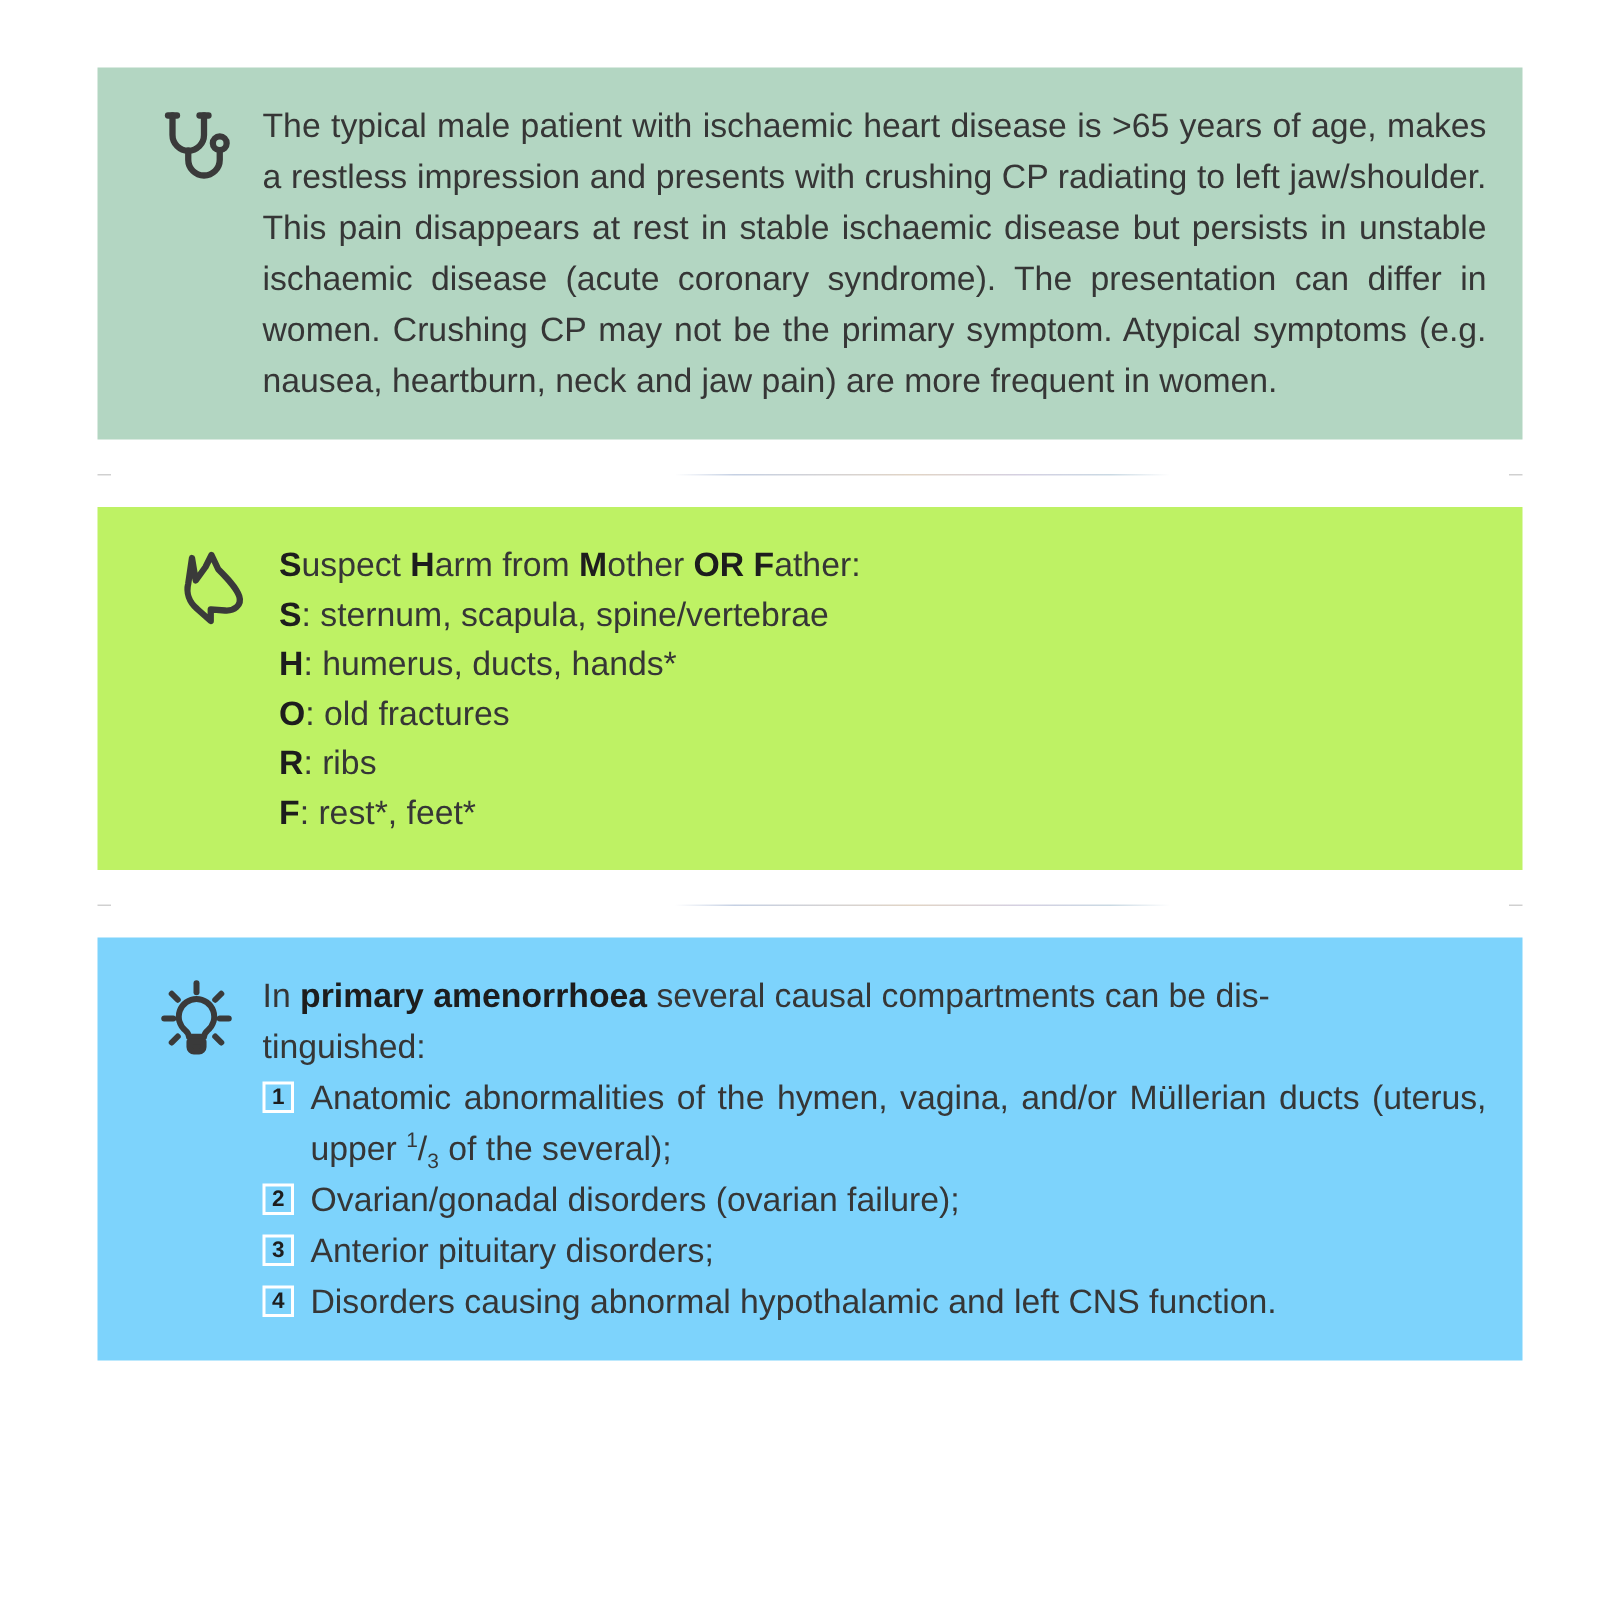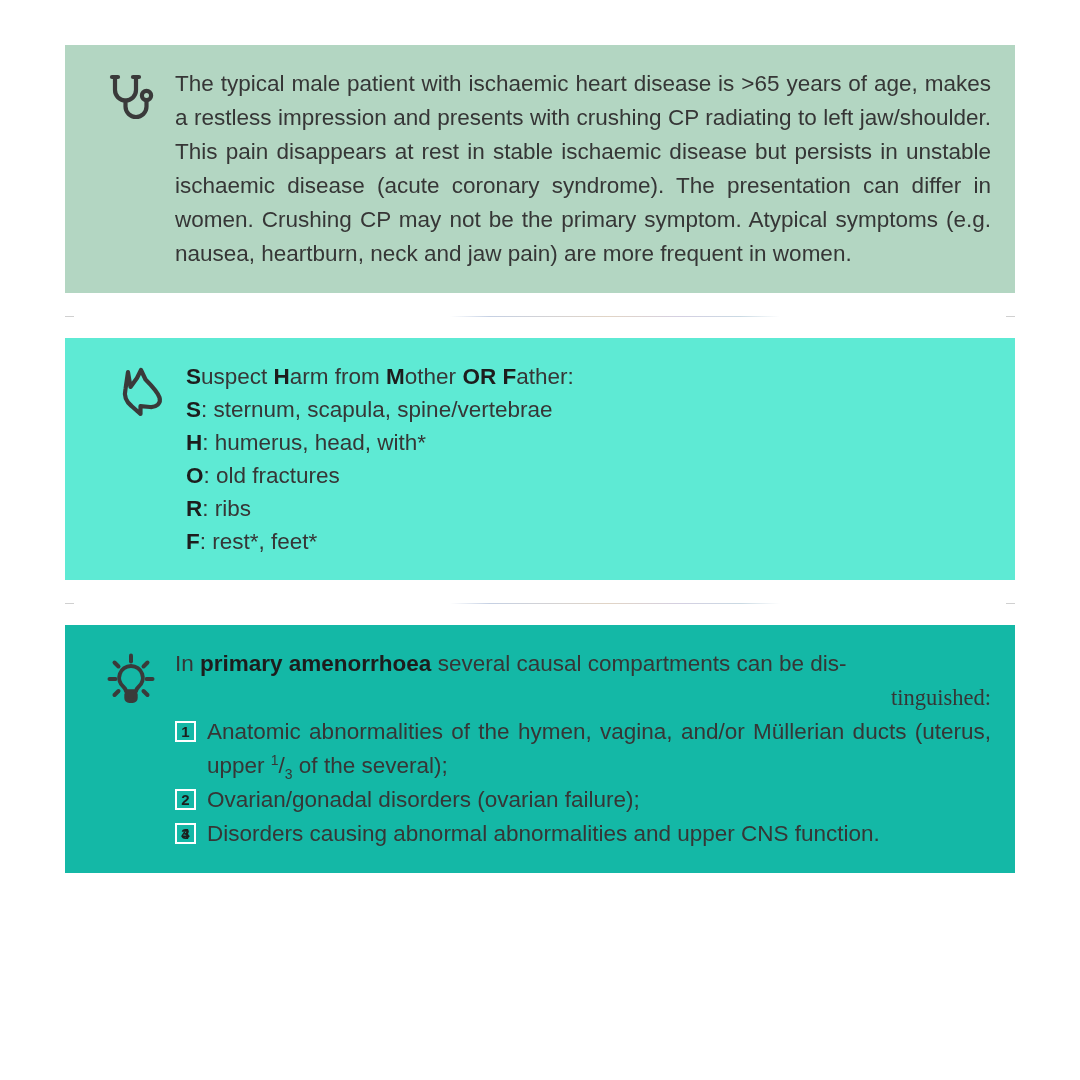--- a/index.html
+++ b/index.html
@@ -26,22 +26,22 @@
   
   .callout {
     position: relative;
     display: flex;
     align-items: flex-start;
     box-sizing: border-box;
     width: 950px;
     padding: 22px 24px 22px 22px;
   }
   .callout.green  { background: #b3d6c2; }
-  .callout.mauve  { background: #5eead4; padding-left: 33px; }
-  .callout.salmon { background: #14b8a6; }
+  .callout.mauve  { background: #bef264; padding-left: 33px; }
+  .callout.salmon { background: #7dd3fc; }
 
   .gap {
     position: relative;
     height: 45px;
     width: 950px;
   }
   
   .gap .artifact-line {
     position: absolute;
     top: 50%;
@@ -78,21 +78,21 @@
     min-width: 0;
   }
   .para {
     font-size: 22.5px;
     line-height: 34px;
     text-align: justify;
     text-justify: inter-word;
     margin: 0;
     color: #363636;
   }
-  .para.last-left { text-align: right; font-family: Liberation Serif, serif; }
+  .para.last-left { text-align: left; }
 
   .line {
     font-size: 22.5px;
     line-height: 33px;
     margin: 0;
     color: #363636;
     white-space: nowrap;
   }
   b, .b { font-weight: bold; color: #1d1d1d; }
 
@@ -165,21 +165,21 @@
                  C43.5 37.5 38 41.5 32 41
                  L22.5 40.2 L22.5 48 L13.5 40
                  C8 35.5 6 29 7.5 23 Z"></path>
       </svg>
     </div>
     <div class="body-col">
       <div class="line"><span class="b">S</span><span>uspect </span><span class="b">H</span><span>arm from </span><span class="b">M</span><span>other </span><span class="b">OR</span><span> </span><span class="b">F</span><span>ather:</span></div>
 
       <div class="line"><span class="b">S</span><span>: sternum, scapula, spine/vertebrae</span></div>
 
-      <div class="line"><span class="b">H</span><span>: humerus, head, with*</span></div>
+      <div class="line"><span class="b">H</span><span>: humerus, ducts, hands*</span></div>
 
 
       <div class="line"><span class="b">O</span><span>: old fractures</span></div>
 
       <div class="line"><span class="b">R</span><span>: ribs</span></div>
 
       <div class="line"><span class="b">F</span><span>: rest*, feet*</span></div>
 
     </div>
   </section>
@@ -215,24 +215,24 @@
 
         <div class="numitem justify">
           <span class="marker">1</span><span>Anatomic abnormalities of the hymen, vagina, and/or Müllerian ducts (uterus, upper </span><sup class="fr">1</sup><span>/</span><sub class="fr">3</sub><span> of the several);</span>
         </div>
 
         <div class="numitem">
           <span class="marker">2</span><span>Ovarian/gonadal disorders (ovarian failure);</span>
         </div>
 
         <div class="numitem">
-          <span class="marker">3</span>
+          <span class="marker">3</span><span>Anterior pituitary disorders;</span>
         </div>
 
         <div class="numitem">
-          <span class="marker">4</span><span>Disorders causing abnormal abnormalities and upper CNS function.</span>
+          <span class="marker">4</span><span>Disorders causing abnormal hypothalamic and left CNS function.</span>
         </div>
 
       </div>
     </div>
   </section>
 
 </div>
 
 </body></html>

